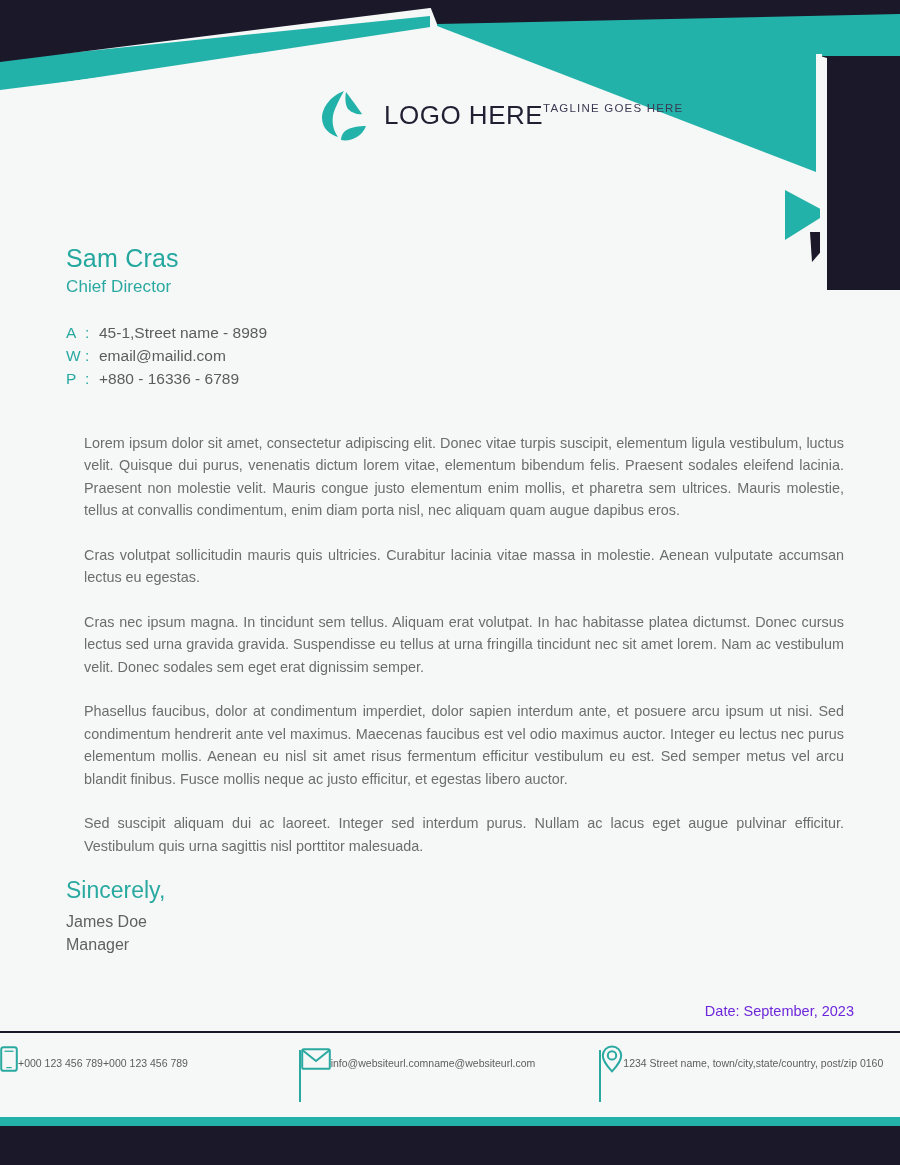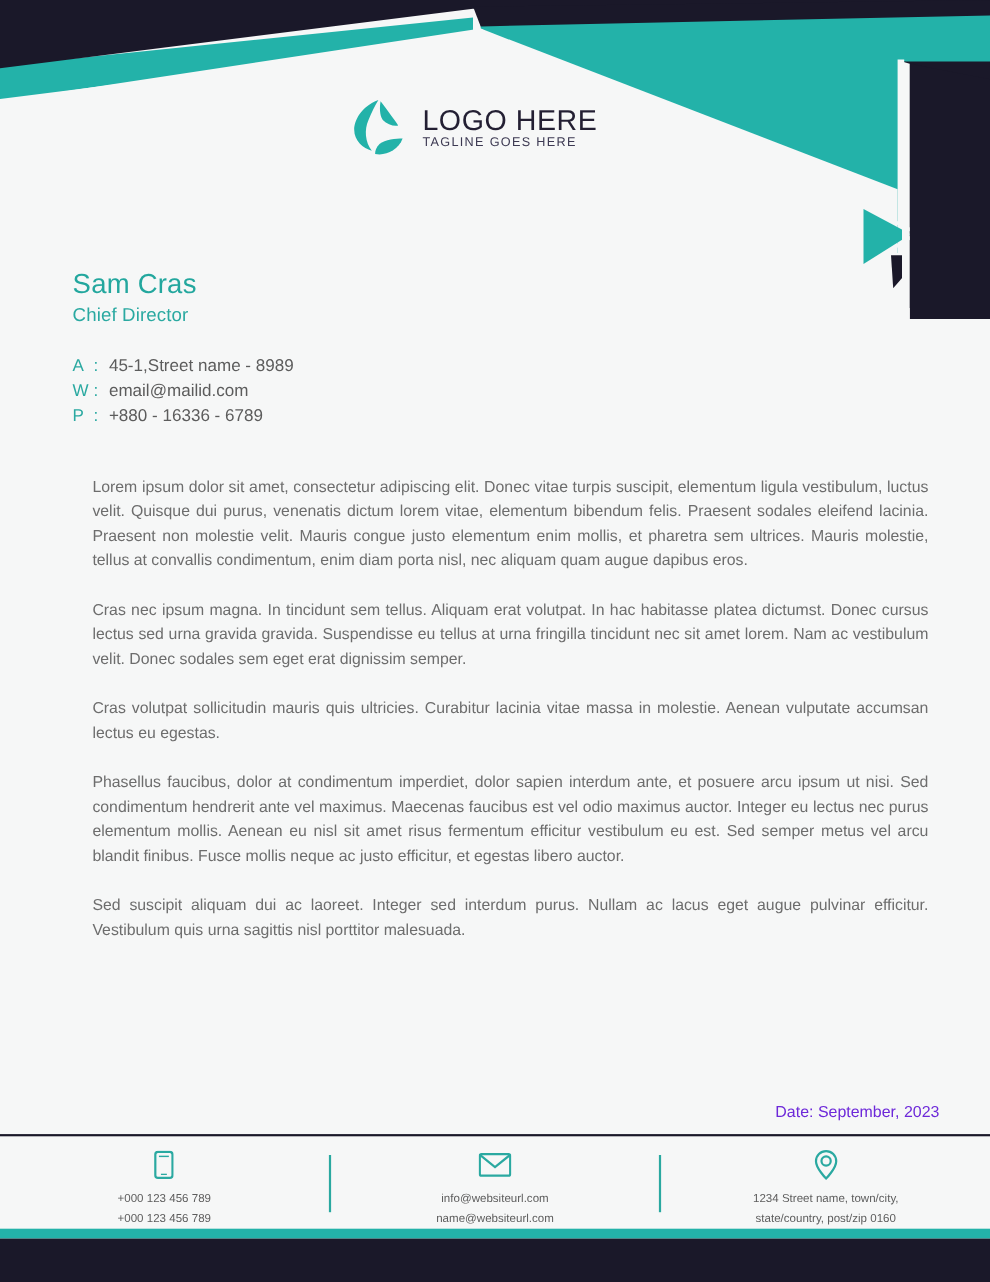--- a/index.html
+++ b/index.html
@@ -29,21 +29,21 @@
   
   .logo-block {
     position: absolute;
     top: 88px;
     left: 318px;
     display: flex;
     align-items: center;
     gap: 10px;
   }
   .logo-mark { width: 56px; height: 56px; display: block; }
-  .logo-text { display: flex; flex-direction: column; justify-content: center; }
+  .logo-text { display: flex; flex-direction: row; justify-content: center; }
   .logo-title {
     font-size: 26px;
     letter-spacing: 0.5px;
     color: #231f33;
     line-height: 1.05;
     font-weight: 400;
   }
   .logo-tagline {
     font-size: 11.5px;
     letter-spacing: 1.2px;
@@ -155,21 +155,21 @@
     left: 0;
     top: 1036px;
     width: 900px;
     height: 80px;
     display: flex;
     align-items: flex-start;
   }
   .footer-col {
     flex: 1;
     display: flex;
-    flex-direction: column;
+    flex-direction: row;
     align-items: center;
     padding-top: 10px;
   }
   .footer-icon {
     height: 26px;
     margin-bottom: 9px;
     display: flex;
     align-items: center;
     justify-content: center;
   }
@@ -268,26 +268,31 @@
       <div class="contact-row">
         <span class="contact-key">P</span>
         <span class="contact-colon">:</span>
         <span class="contact-val">+880 - 16336 - 6789</span>
       </div>
     </div>
   </div>
 
   <div class="body-copy">
     <p>Lorem ipsum dolor sit amet, consectetur adipiscing elit. Donec vitae turpis suscipit, elementum ligula vestibulum, luctus velit. Quisque dui purus, venenatis dictum lorem vitae, elementum bibendum felis. Praesent sodales eleifend lacinia. Praesent non molestie velit. Mauris congue justo elementum enim mollis, et pharetra sem ultrices. Mauris molestie, tellus at convallis condimentum, enim diam porta nisl, nec aliquam quam augue dapibus eros.</p>
+    <p>Cras volutpat sollicitudin mauris quis ultricies. Curabitur lacinia vitae massa in molestie. Aenean vulputate accumsan lectus eu egestas.</p>
     <p>Cras nec ipsum magna. In tincidunt sem tellus. Aliquam erat volutpat. In hac habitasse platea dictumst. Donec cursus lectus sed urna gravida gravida. Suspendisse eu tellus at urna fringilla tincidunt nec sit amet lorem. Nam ac vestibulum velit. Donec sodales sem eget erat dignissim semper.</p>
-    <p>Cras volutpat sollicitudin mauris quis ultricies. Curabitur lacinia vitae massa in molestie. Aenean vulputate accumsan lectus eu egestas.</p>
     <p>Phasellus faucibus, dolor at condimentum imperdiet, dolor sapien interdum ante, et posuere arcu ipsum ut nisi. Sed condimentum hendrerit ante vel maximus. Maecenas faucibus est vel odio maximus auctor. Integer eu lectus nec purus elementum mollis. Aenean eu nisl sit amet risus fermentum efficitur vestibulum eu est. Sed semper metus vel arcu blandit finibus. Fusce mollis neque ac justo efficitur, et egestas libero auctor.</p>
     <p>Sed suscipit aliquam dui ac laoreet. Integer sed interdum purus. Nullam ac lacus eget augue pulvinar efficitur. Vestibulum quis urna sagittis nisl porttitor malesuada.</p>
   </div>
 
+  <div class="signoff">
+    <div class="signoff-greeting">Sincerely,</div>
+    <div class="signoff-name">James Doe</div>
+    <div class="signoff-title">Manager</div>
+  </div>
 
   <div class="date-line">Date: September, 2023</div>
 
   <div class="footer-rule"></div>
 
   <div class="footer">
 
     <div class="footer-col">
       <div class="footer-icon">
         <svg width="18" height="26" viewBox="0 0 18 26">

